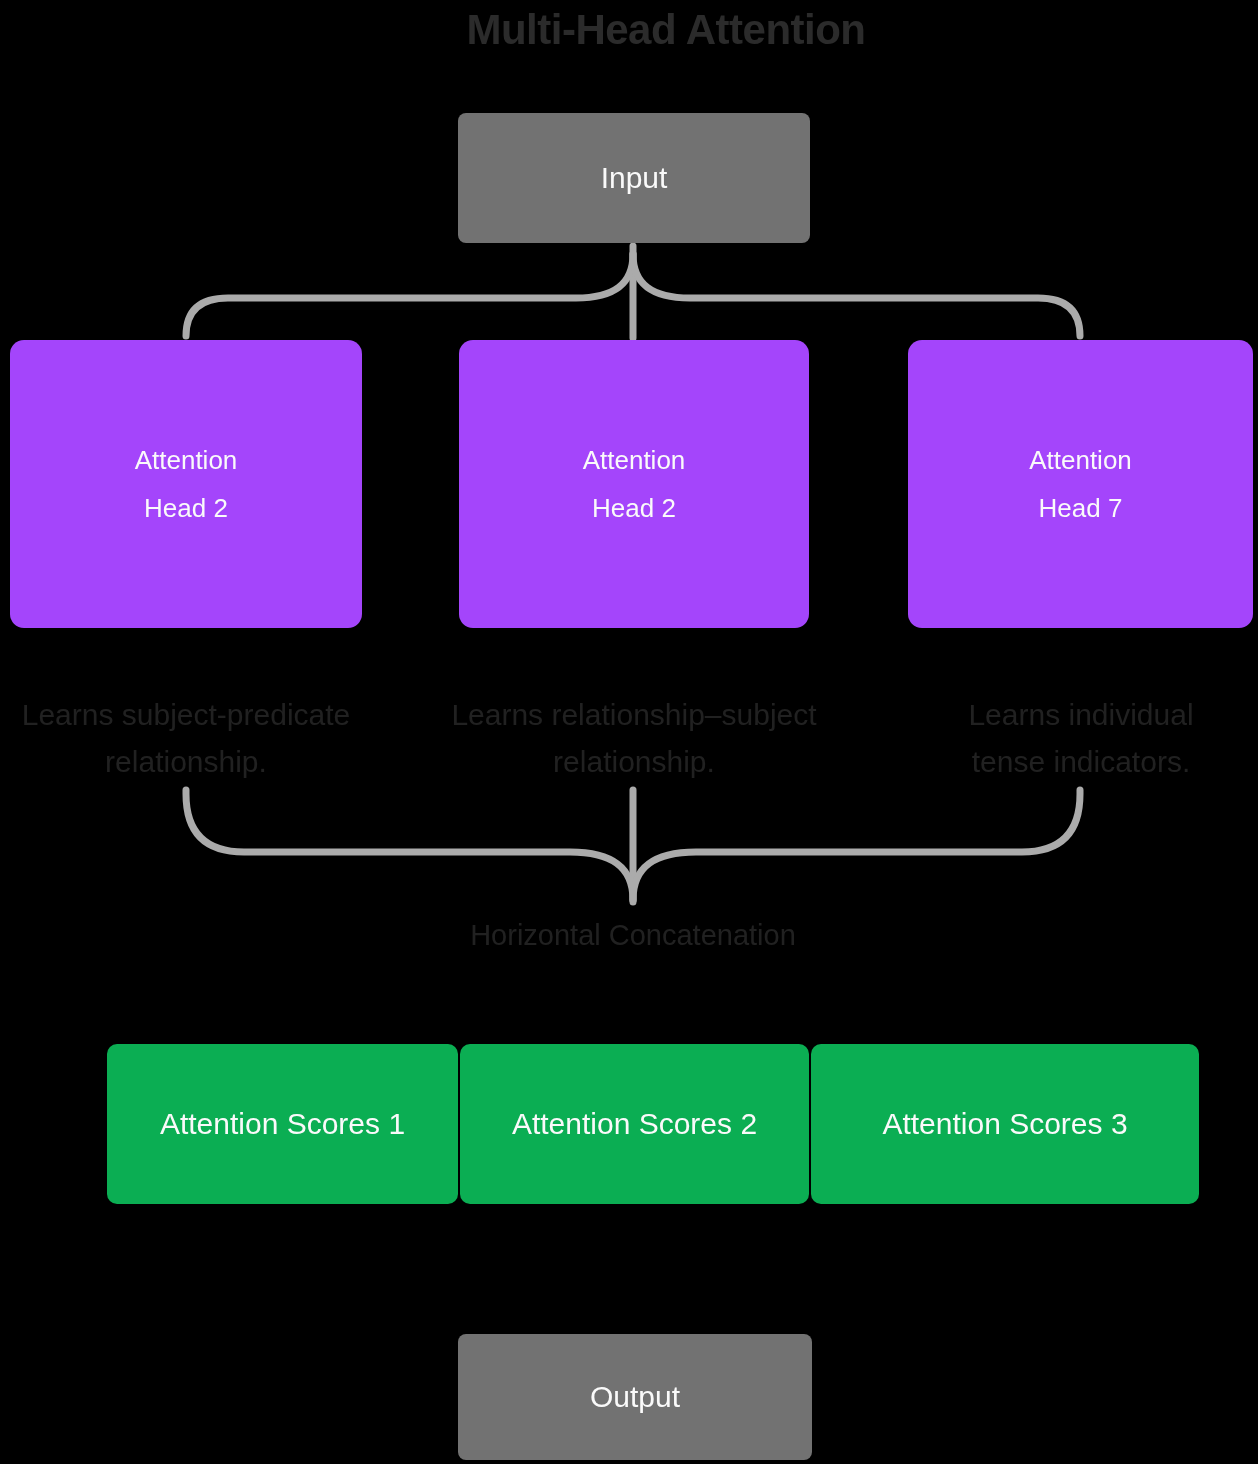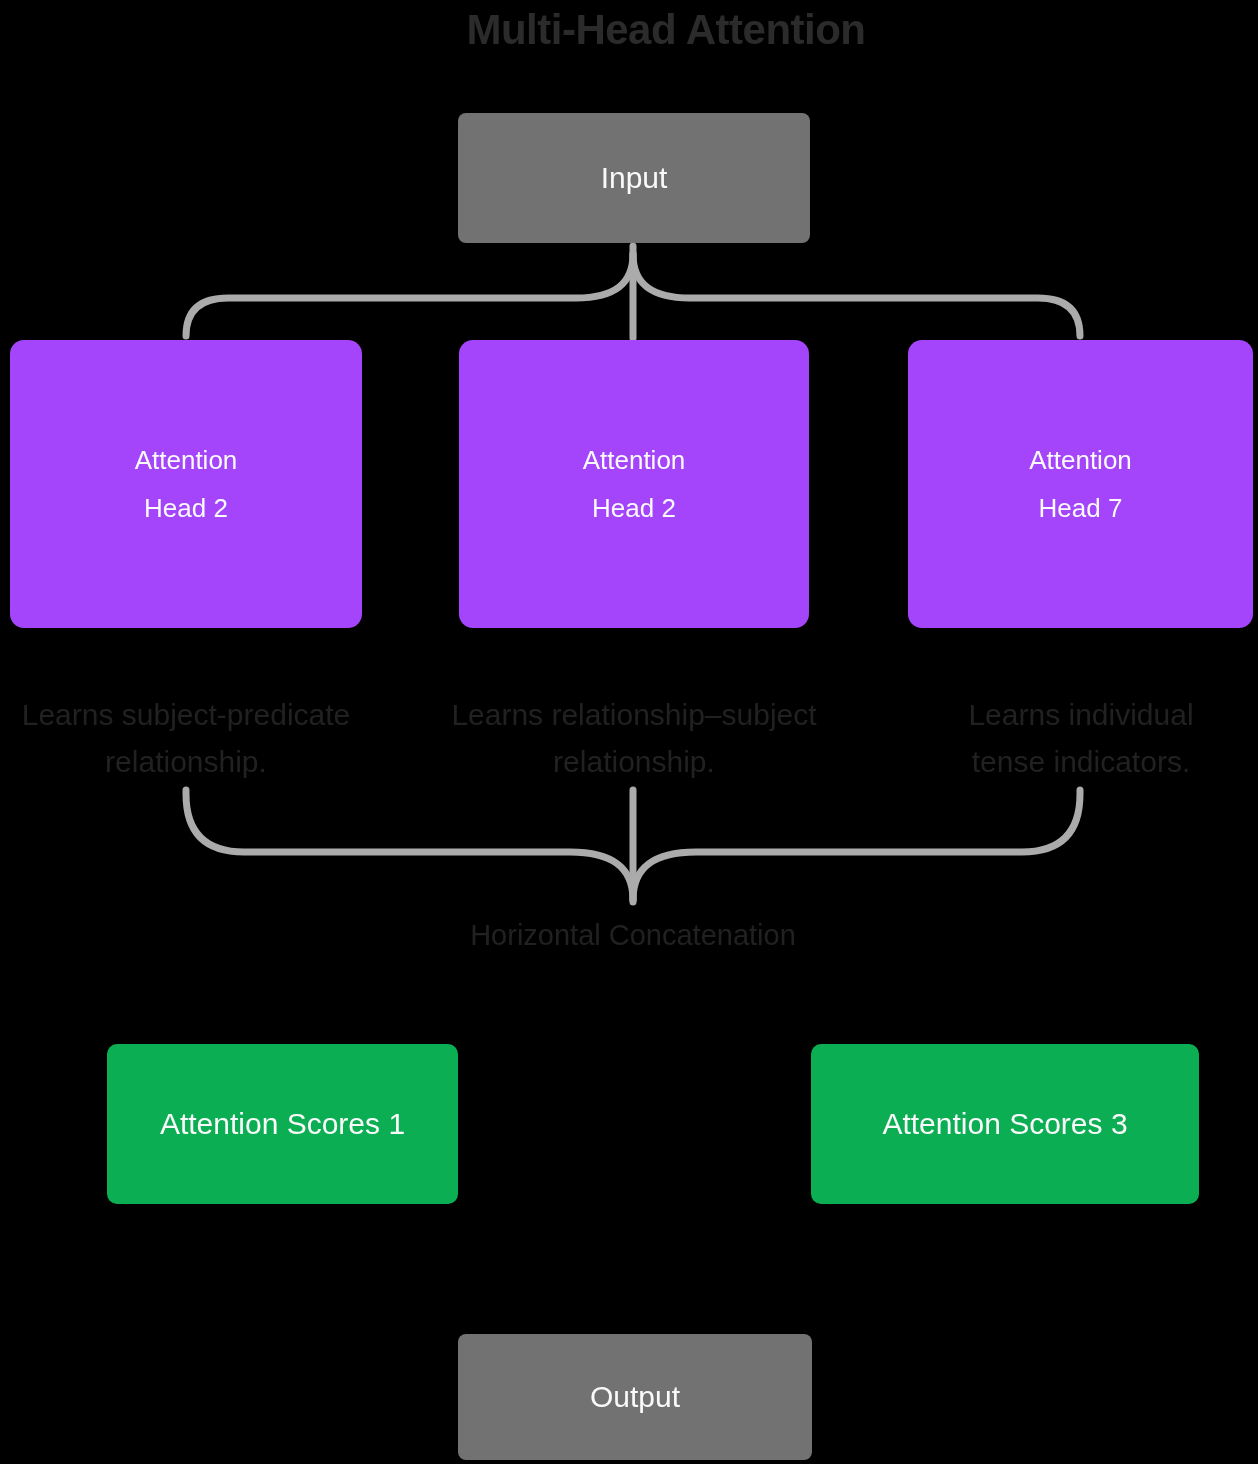--- a/index.html
+++ b/index.html
@@ -113,20 +113,23 @@
   <div class="desc desc-3">
     <div>Learns individual</div>
     <div>tense indicators.</div>
   </div>
 
   <div class="concat-label">Horizontal Concatenation</div>
 
   <div class="node green score-1">
     <div>Attention Scores 1</div>
   </div>
+  <div class="node green score-2">
+    <div>Attention Scores 2</div>
+  </div>
   <div class="node green score-3">
     <div>Attention Scores 3</div>
   </div>
 
   <div class="node gray output-box">
     <div>Output</div>
   </div>
 
 </div>
 

